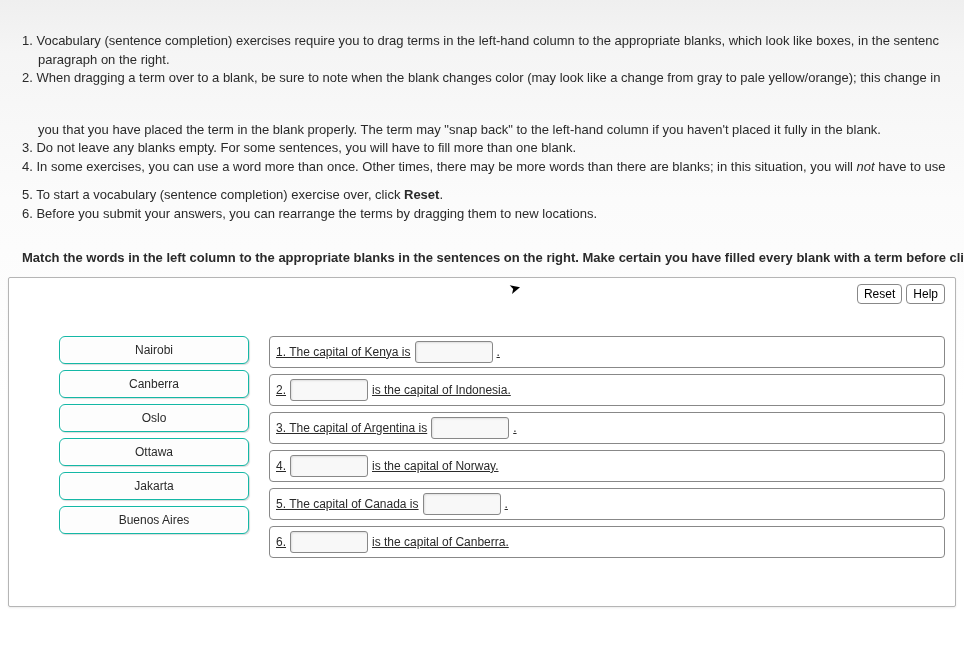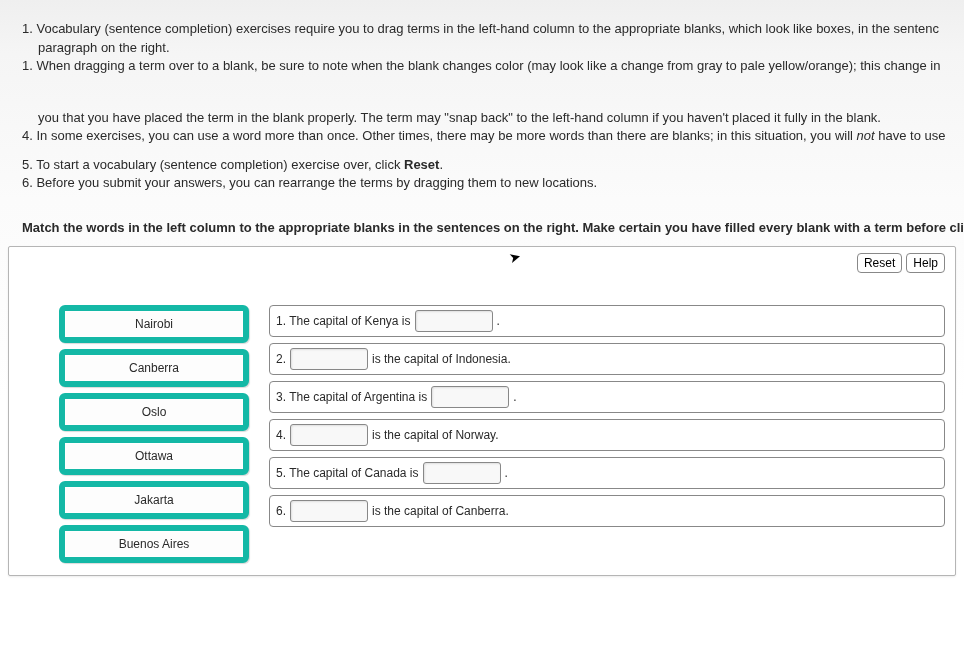--- a/index.html
+++ b/index.html
@@ -6,21 +6,21 @@
   body {
     font-family: Arial, Helvetica, sans-serif;
     background: linear-gradient(to bottom, #efefef 0%, #f5f5f5 8%, #fbfbfb 30%, #ffffff 60%);
     width: 964px;
     height: 667px;
     overflow: hidden;
     color: #2a2a2a;
     font-size: 13px;
   }
   .instructions {
-    padding: 20px 0 0 22px;
+    padding: 32px 0 0 22px;
     line-height: 1.35;
   }
   .instructions ol {
     list-style: none;
     padding: 0;
   }
   .instructions li {
     margin-bottom: 1px;
     white-space: nowrap;
   }
@@ -62,34 +62,35 @@
     padding-top: 50px;
   }
   .terms {
     width: 230px;
     display: flex;
     flex-direction: column;
     gap: 6px;
     padding-left: 40px;
   }
   .term {
-    border: 6px solid #14b8a6;
+    border: 1px solid #14b8a6;
     border-radius: 6px;
     background: #fdfdfd;
     box-shadow: 1px 1px 1px rgba(0,0,0,0.15), inset 0 0 0 1px #fff;
     text-align: center;
     font-size: 12px;
     padding: 6px 4px;
     cursor: grab;
   }
   .sentences {
     flex: 1;
     display: flex;
     flex-direction: column;
     gap: 6px;
+    text-decoration: underline;
   }
   .sentence {
     border: 1px solid #888;
     border-radius: 4px;
     background: #fff;
     padding: 4px 6px;
     font-size: 12px;
     display: flex;
     align-items: center;
     gap: 4px;
@@ -117,22 +118,23 @@
   b { font-weight: bold; }
   i { font-style: italic; text-align: right; }
 </style>
 </head>
 <body>
 
 <div class="instructions">
   <ol>
     <li><span>1. Vocabulary (sentence completion) exercises require you to drag terms in the left-hand column to the appropriate blanks, which look like boxes, in the sentenc</span></li>
     <li style="padding-left:16px;"><span>paragraph on the right.</span></li>
-    <li><span>1. When dragging a term over to a blank, be sure to note when the blank changes color (may look like a change from gray to pale yellow/orange); this change in</span></li>
+    <li><span>2. When dragging a term over to a blank, be sure to note when the blank changes color (may look like a change from gray to pale yellow/orange); this change in</span></li>
     <li style="padding-left:16px;margin-top:34px;"><span>you that you have placed the term in the blank properly. The term may "snap back" to the left-hand column if you haven't placed it fully in the blank.</span></li>
+    <li><span>3. Do not leave any blanks empty. For some sentences, you will have to fill more than one blank.</span></li>
     <li><span>4. In some exercises, you can use a word more than once. Other times, there may be more words than there are blanks; in this situation, you will </span><i>not</i><span> have to use</span></li>
   </ol>
   <div class="gap"></div>
   <ol>
     <li><span>5. To start a vocabulary (sentence completion) exercise over, click </span><b>Reset</b><span>.</span></li>
     <li><span>6. Before you submit your answers, you can rearrange the terms by dragging them to new locations.</span></li>
   </ol>
 
   <div class="question">Match the words in the left column to the appropriate blanks in the sentences on the right. Make certain you have filled every blank with a term before clic</div>
 </div>

